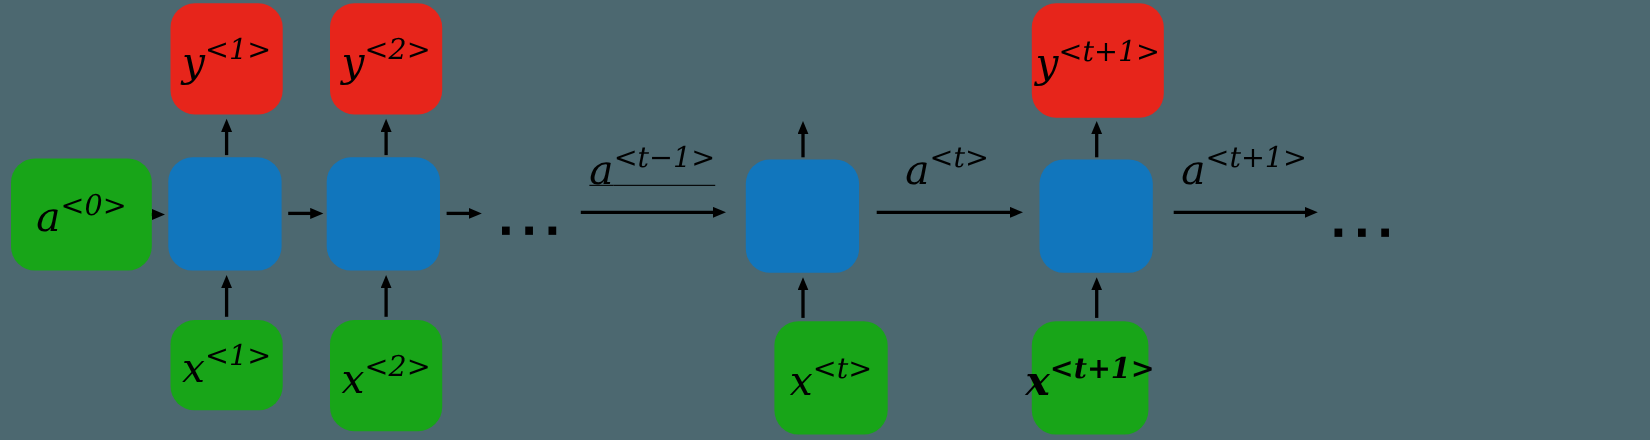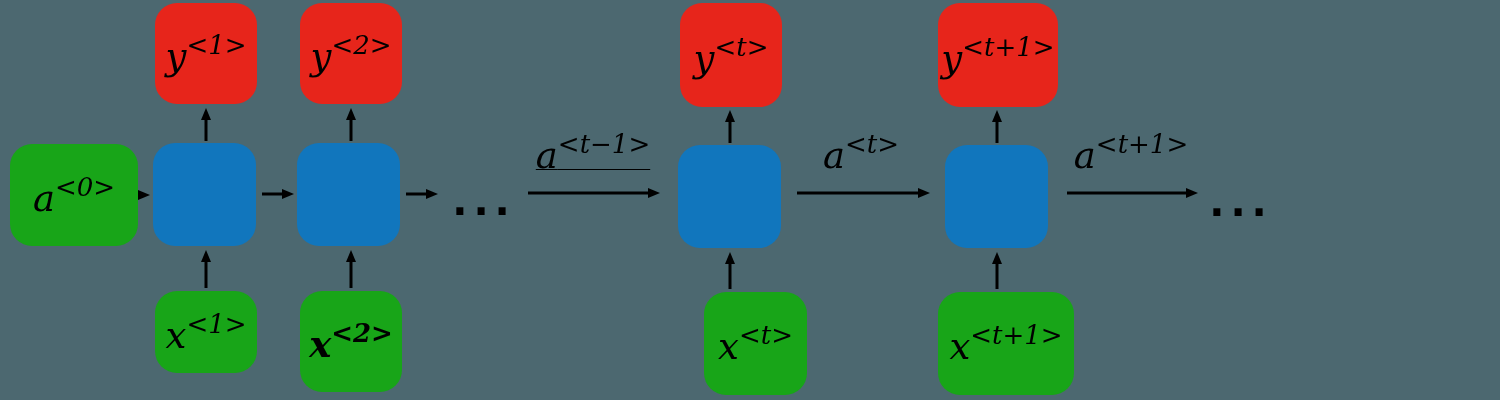--- a/index.html
+++ b/index.html
@@ -104,37 +104,34 @@
   <div class="box cell" style="left:297px; top:143px; width:103px; height:103px;"></div>
   <div class="box cell" style="left:678px; top:145px; width:103px; height:103px;"></div>
   <div class="box cell" style="left:945px; top:145px; width:103px; height:103px;"></div>
 
   <div class="box output" style="left:155px; top:3px; width:102px; height:101px;">
     <span class="math"><span class="m-base">y</span><span class="m-sup">&lt;1&gt;</span></span>
   </div>
   <div class="box output" style="left:300px; top:3px; width:102px; height:101px;">
     <span class="math"><span class="m-base">y</span><span class="m-sup">&lt;2&gt;</span></span>
   </div>
-  <div class="box output" style="left:680px; top:3px; width:102px; height:104px;">
-    <span class="math"><span class="m-base">y</span><span class="m-sup">&lt;t&gt;</span></span>
-  </div>
   <div class="box output" style="left:938px; top:3px; width:120px; height:104px;text-align:right;">
     <span class="math"><span class="m-base">y</span><span class="m-sup">&lt;t+1&gt;</span></span>
   </div>
 
   <div class="box input" style="left:155px; top:291px; width:102px; height:82px;">
     <span class="math"><span class="m-base">x</span><span class="m-sup">&lt;1&gt;</span></span>
   </div>
-  <div class="box input" style="left:300px; top:291px; width:102px; height:101px;font-weight:bold;">
+  <div class="box input" style="left:300px; top:291px; width:102px; height:101px;">
     <span class="math"><span class="m-base">x</span><span class="m-sup">&lt;2&gt;</span></span>
   </div>
   <div class="box input" style="left:704px; top:292px; width:103px; height:103px;">
     <span class="math"><span class="m-base">x</span><span class="m-sup">&lt;t&gt;</span></span>
   </div>
-  <div class="box input" style="left:938px; top:292px; width:136px; height:103px;">
+  <div class="box input" style="left:938px; top:292px; width:106px; height:103px;font-weight:bold;">
     <span class="math"><span class="m-base">x</span><span class="m-sup">&lt;t+1&gt;</span></span>
   </div>
 
   <div class="edge-label math" style="left:593px;text-decoration:underline;"><span class="m-base">a</span><span class="m-sup">&lt;t−1&gt;</span></div>
   <div class="edge-label math" style="left:861px;"><span class="m-base">a</span><span class="m-sup">&lt;t&gt;</span></div>
   <div class="edge-label math" style="left:1131px;"><span class="m-base">a</span><span class="m-sup">&lt;t+1&gt;</span></div>
 
   <div class="ellipsis" style="left:484px; top:211px;">···</div>
   <div class="ellipsis" style="left:1241px; top:212px;">···</div>
 

